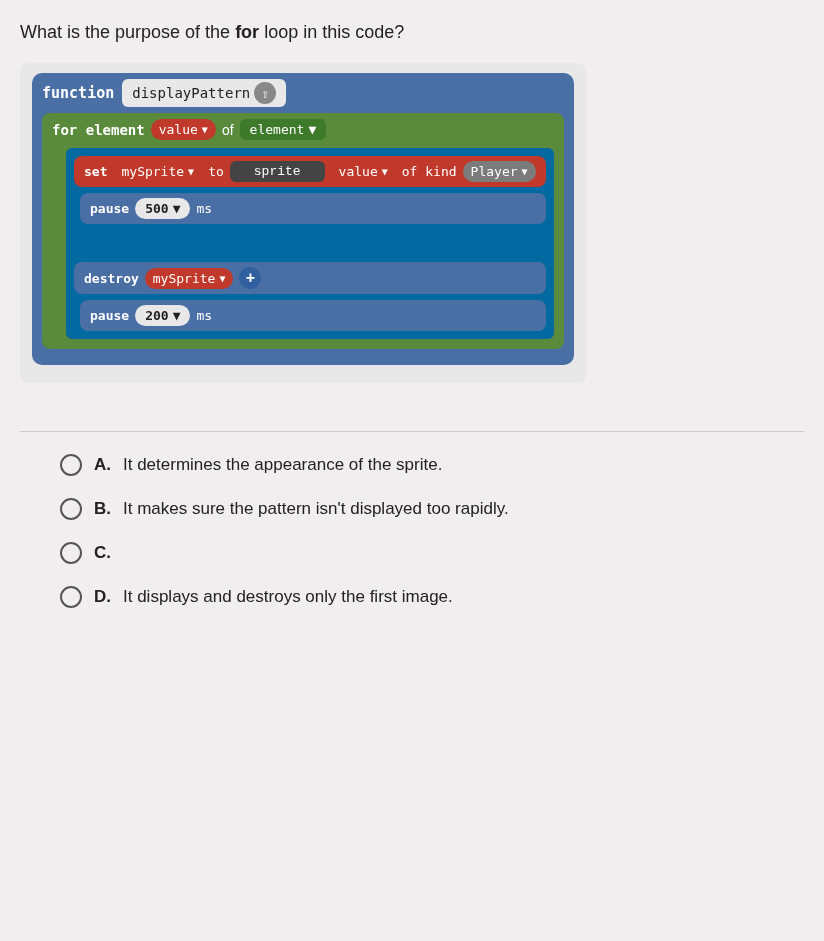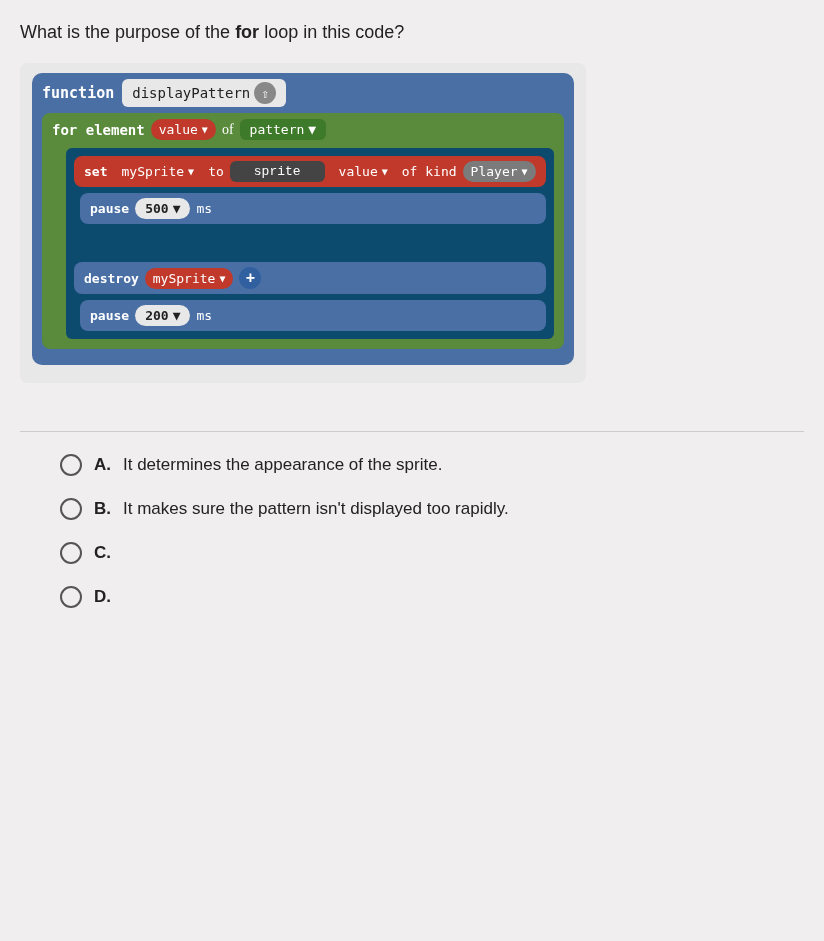--- a/index.html
+++ b/index.html
@@ -116,35 +116,35 @@
       font-family: monospace;
       color: white;
       display: inline-flex;
       align-items: center;
       gap: 4px;
     }
 
     .label-of {
       color: white;
       font-size: 14px;
-      font-family: Liberation Serif, serif;
+      font-family: Liberation Sans, sans-serif;
     }
 
     
     .label-do {
       color: white;
       font-size: 14px;
       font-weight: bold;
       font-family: monospace;
       padding: 2px 0 2px 0;
     }
 
     
     .do-body {
-      background: #0c4a6e;
+      background: #0369a1;
       border-radius: 6px;
       padding: 8px 8px 8px 8px;
       display: flex;
       flex-direction: column;
       gap: 6px;
       margin-left: 14px;
     }
 
     
     .block-set {
@@ -332,21 +332,21 @@
     <div class="block-for">
 
       <div class="for-header">
         <span class="label-for">for element</span>
         <span class="pill-dropdown">
           <span>value</span>
           <span class="arrow">▼</span>
         </span>
         <span class="label-of">of</span>
         <span class="pill-green">
-          <span>pattern</span>
+          <span>element</span>
           <span class="arrow">▼</span>
         </span>
       </div>
 
 
       <div class="do-body">
 
         <div class="block-set">
           <span class="label-set">set</span>
           <span class="pill-dropdown">
@@ -414,17 +414,18 @@
     <span class="answer-letter">B.</span>
     <span>It makes sure the pattern isn't displayed too rapidly.</span>
   </div>
   <div class="answer-item">
     <div class="radio-circle"></div>
     <span class="answer-letter">C.</span>
   </div>
   <div class="answer-item">
     <div class="radio-circle"></div>
     <span class="answer-letter">D.</span>
+    <span>It displays and destroys only the first image.</span>
   </div>
 </div>
 
 
 
 
 </body></html>

